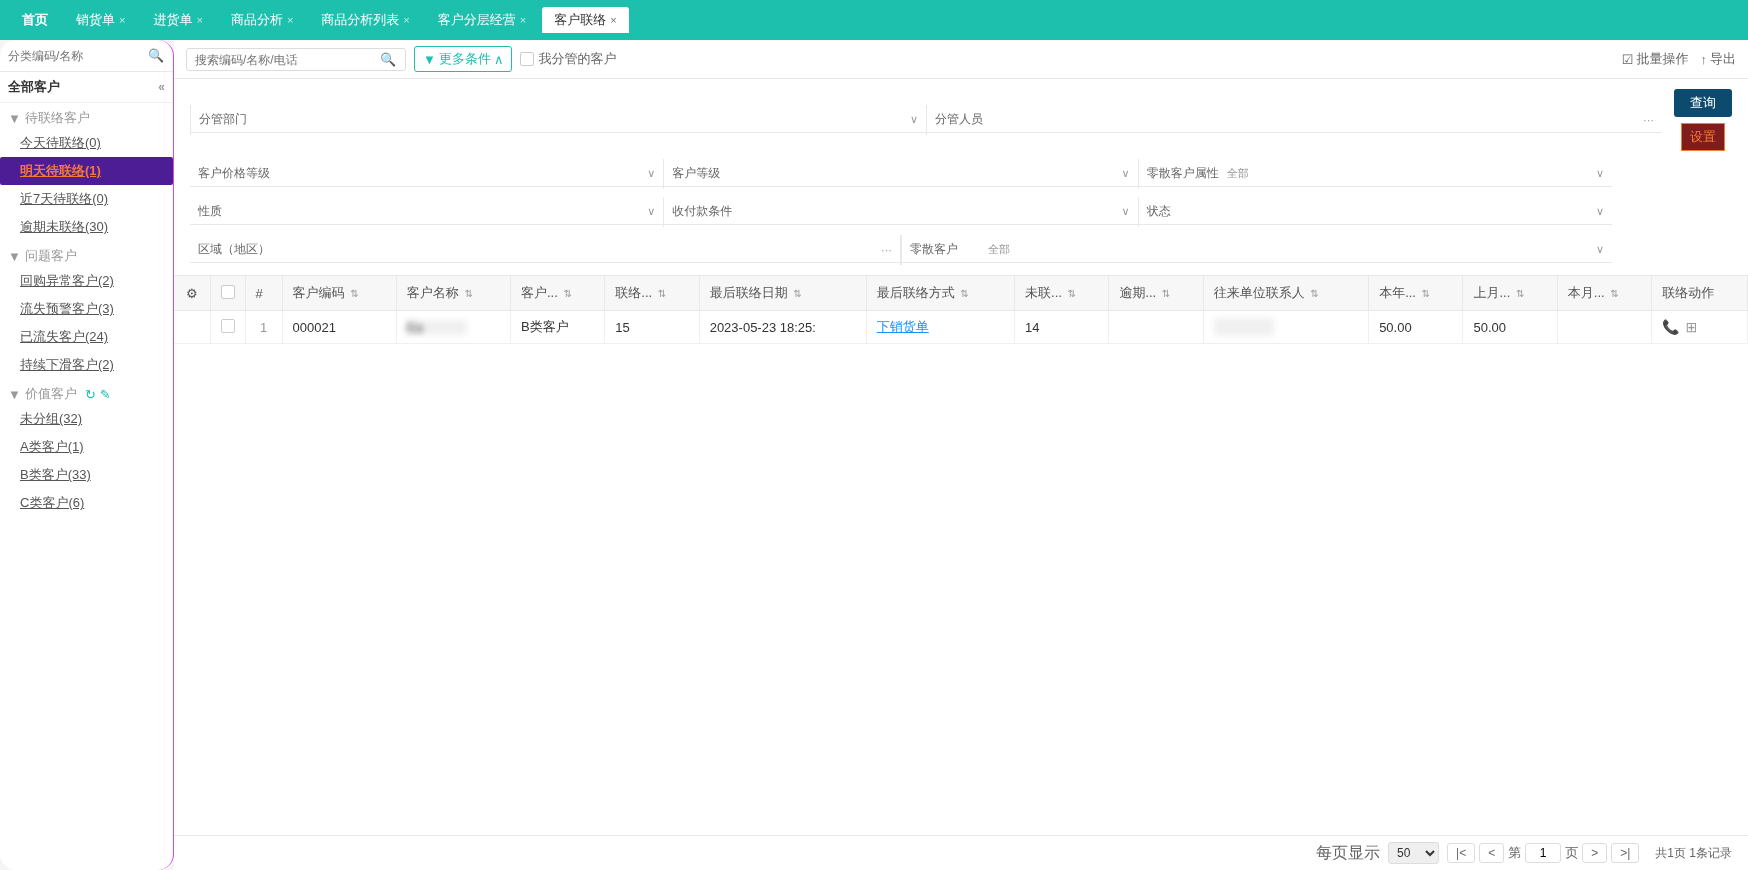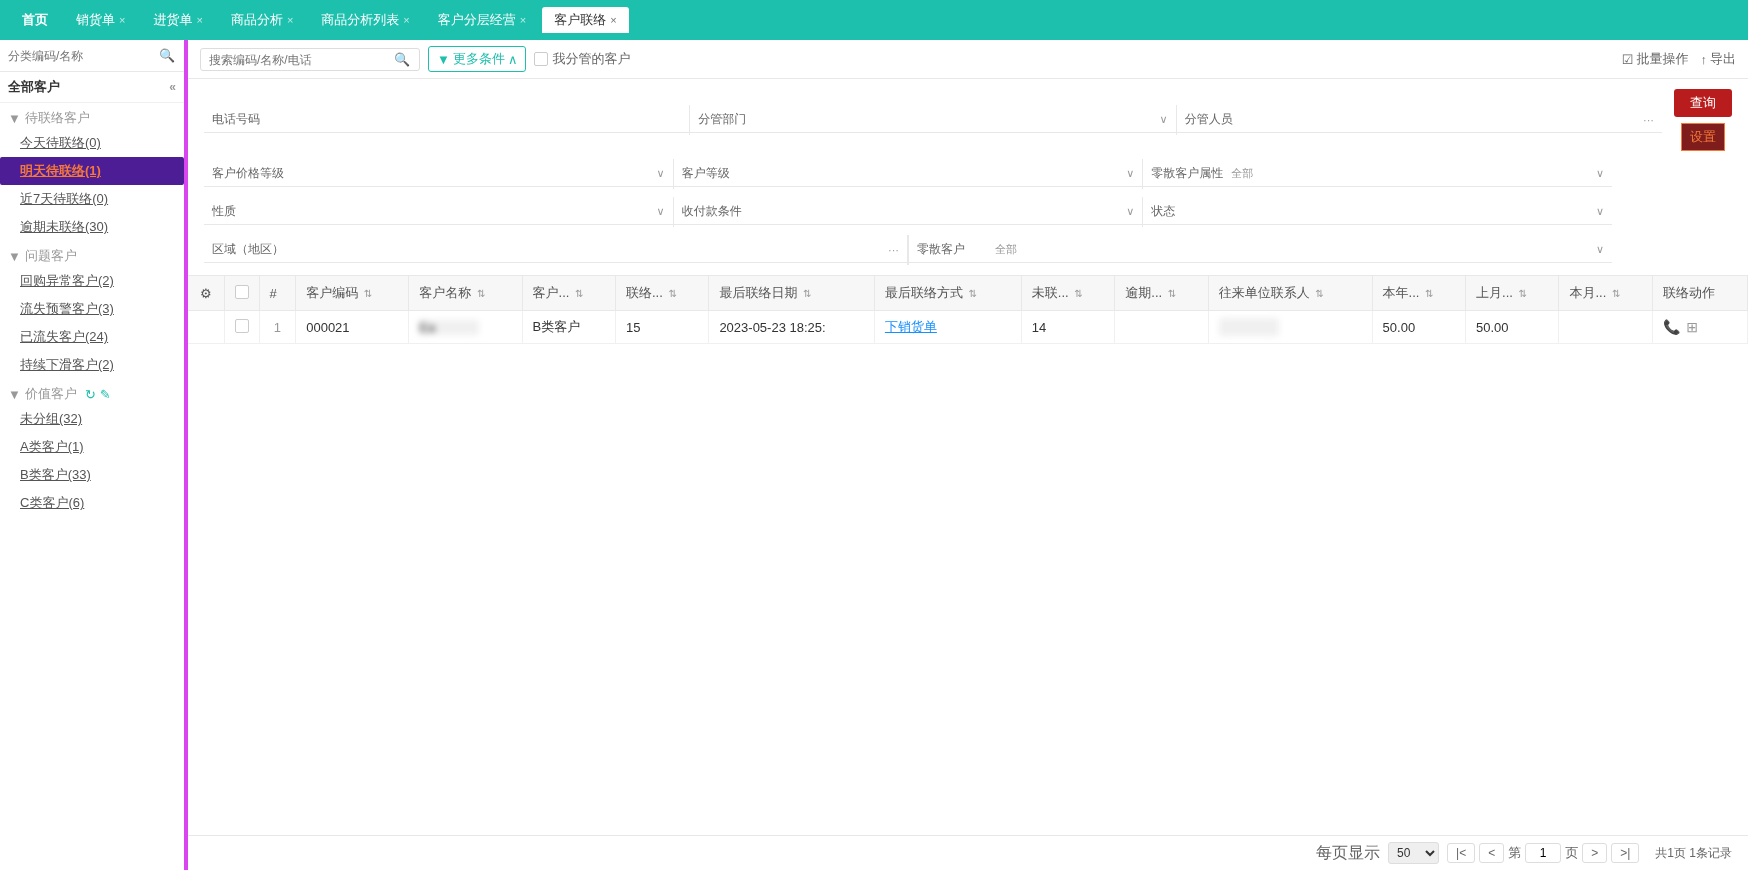--- a/index.html
+++ b/index.html
@@ -27,25 +27,26 @@
     }
     .nav-item.active { background: #fff; color: #333; }
     .nav-item .close-x { font-size: 11px; opacity: 0.7; }
     .nav-home { font-weight: bold; }
 
     
     .main-layout { display: flex; height: calc(100vh - 40px); overflow: hidden; }
 
     
     .sidebar {
-      width: 188px;
+      width: 174px;
       background: #fff;
-      border-right: 4px solid #d946ef;
+      border-right: 1px solid #d946ef;
       overflow-y: auto;
       flex-shrink: 0;
+      border-radius: 16px;
     }
     .sidebar-search {
       padding: 8px;
       display: flex;
       align-items: center;
       border-bottom: 1px solid #e8e8e8;
       gap: 4px;
     }
     .sidebar-search input {
       border: none;
@@ -201,21 +202,21 @@
       display: flex;
       align-items: center;
       flex: 1;
       justify-content: space-between;
       cursor: pointer;
     }
     .filter-item .filter-select span { color: #999; font-size: 11px; }
     .filter-divider { width: 1px; background: #e8e8e8; height: 30px; }
     .filter-action { display: flex; align-items: center; flex-direction: column; gap: 6px; padding-left: 12px; }
     .btn-query {
-      background: #b91c1c;
+      background: #0c4a6e;
       color: #fff;
       border: none;
       border-radius: 3px;
       padding: 5px 16px;
       cursor: pointer;
       font-size: 13px;
     }
     .btn-set {
       background: #7f1d1d;
       color: #f5783a;
@@ -448,24 +449,20 @@
         <div class="export-btn">
           <span>↑</span>
           <span>导出</span>
         </div>
       </div>
     </div>
 
     <div class="filter-panel">
 
       <div class="filter-row">
-        <div class="filter-item">
-          <label>电话号码</label>
-          <input class="filter-input" type="text" style="">
-        </div>
         <div class="filter-divider"></div>
         <div class="filter-item">
           <label>分管部门</label>
           <div class="filter-select">
             <span></span>
               <span>∨</span>
           </div>
         </div>
         <div class="filter-divider"></div>
         <div class="filter-item">

